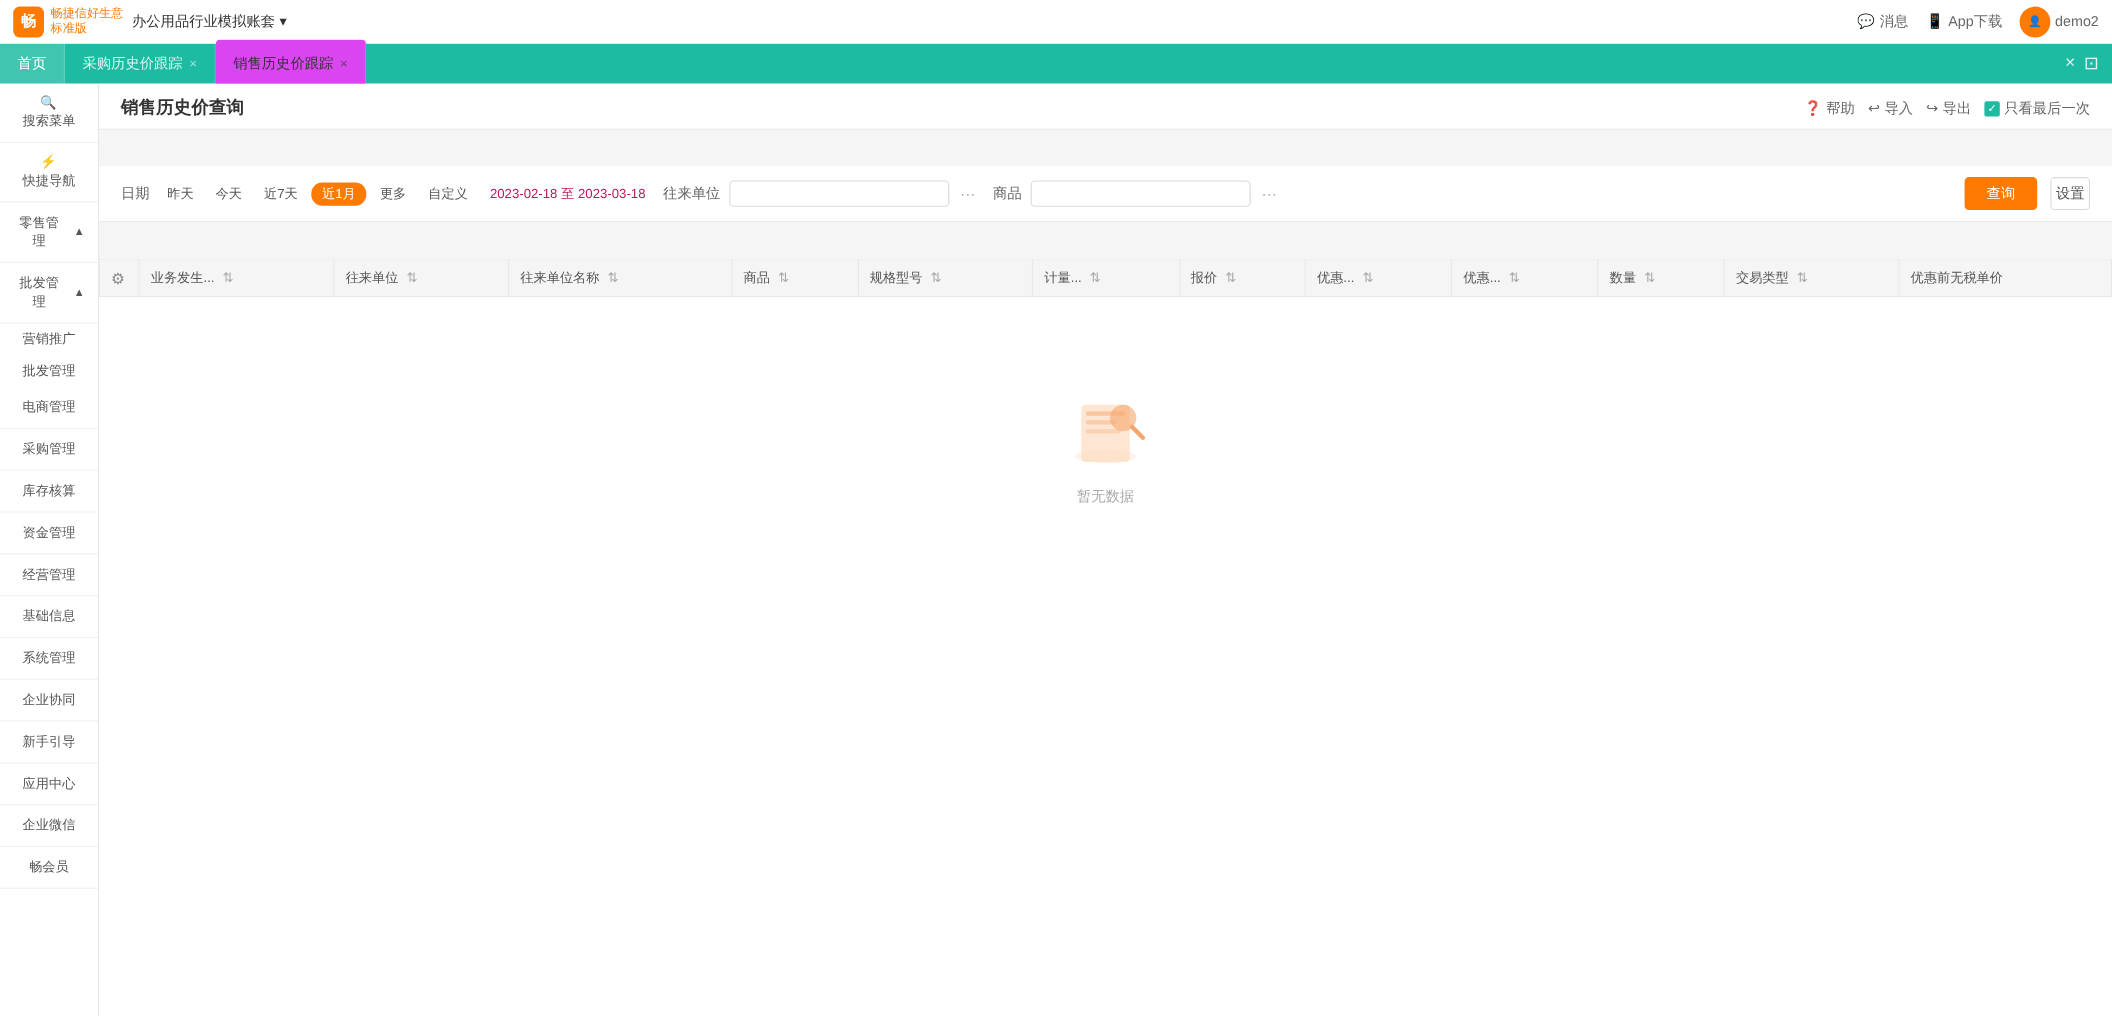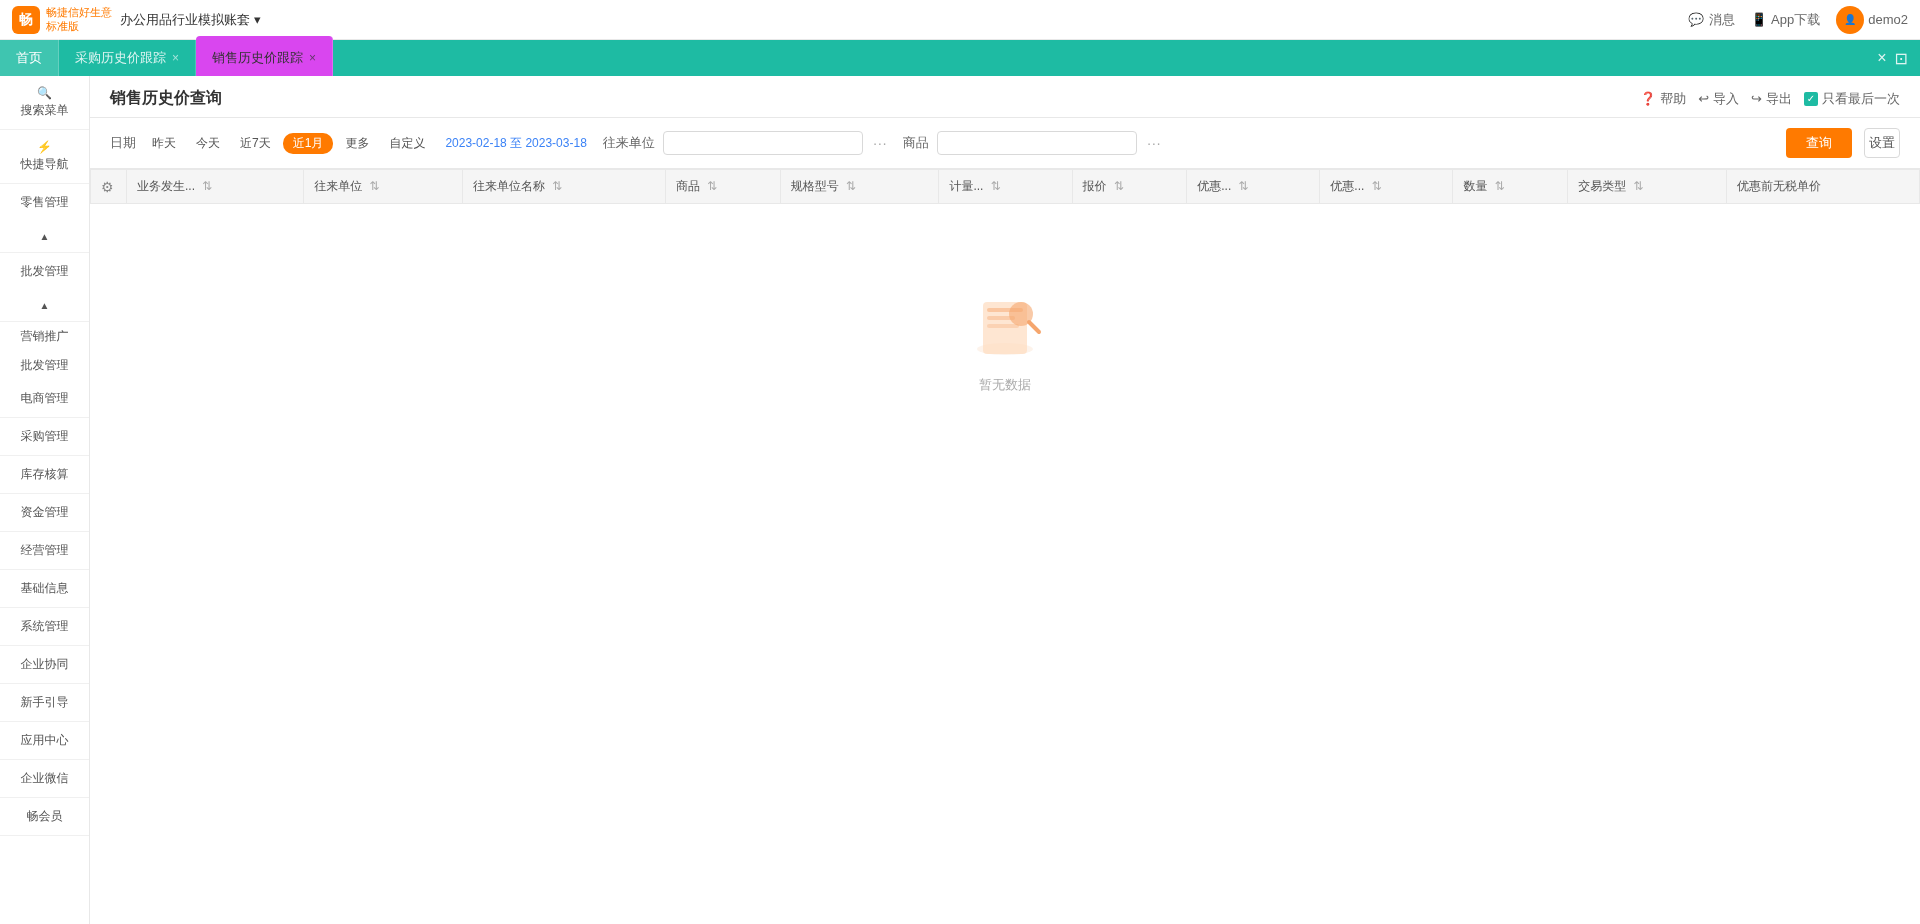--- a/index.html
+++ b/index.html
@@ -25,40 +25,40 @@
     .tab-spacer { flex: 1; }
     .tab-actions { display: flex; align-items: center; gap: 8px; padding-right: 12px; }
     .tab-action-btn { background: none; border: none; cursor: pointer; color: rgba(255,255,255,0.85); font-size: 16px; }
 
     
     .main-layout { display: flex; flex: 1; overflow: hidden; }
 
     
     .sidebar { width: 90px; background: #fff; border-right: 1px solid #e8e8e8; display: flex; flex-direction: column; flex-shrink: 0; overflow-y: auto; }
     .sidebar-item { padding: 10px 4px; text-align: center; cursor: pointer; font-size: 12px; color: #555; border-bottom: 1px solid #f0f0f0; display: flex; flex-direction: column; align-items: center; gap: 2px; }
-    .sidebar-item.with-arrow { flex-direction: column; justify-content: center; gap: 20px; padding: 10px 12px; }
+    .sidebar-item.with-arrow { flex-direction: row; justify-content: center; gap: 8px; padding: 10px 12px; }
     .sidebar-sub { padding: 6px 8px; text-align: center; cursor: pointer; font-size: 12px; color: #555; }
 
     
-    .content-area { flex: 1; background: #f5f5f5; overflow: hidden; display: flex; flex-direction: column; }
+    .content-area { flex: 1; background: #f5f5f5; overflow: hidden; display: flex; flex-direction: column; gap: 33px; }
     .page-header { background: #fff; padding: 12px 20px 8px; border-bottom: 1px solid #e8e8e8; display: flex; align-items: center; justify-content: space-between; }
     .page-title { font-size: 16px; font-weight: bold; color: #333; }
     .page-actions { display: flex; align-items: center; gap: 12px; }
     .page-action { display: flex; align-items: center; gap: 4px; cursor: pointer; color: #666; font-size: 13px; }
     .checkbox-label { display: flex; align-items: center; gap: 4px; cursor: pointer; color: #666; font-size: 13px; }
     .checkbox-teal { width: 14px; height: 14px; background: #1ebba3; border-radius: 2px; display: flex; align-items: center; justify-content: center; color: white; font-size: 10px; }
 
     
     .filter-bar { background: #fff; padding: 10px 20px; border-bottom: 1px solid #e8e8e8; display: flex; align-items: center; gap: 16px; flex-wrap: wrap; }
     .filter-group { display: flex; align-items: center; gap: 8px; }
     .filter-label { color: #666; font-size: 13px; white-space: nowrap; }
     .date-btns { display: flex; gap: 4px; align-items: center; }
     .date-btn { padding: 2px 8px; border: none; background: none; cursor: pointer; color: #555; font-size: 12px; border-radius: 3px; }
     .date-btn.active { background: #ff7a00; color: white; border-radius: 10px; padding: 2px 10px; }
-    .date-range { color: #3b82f6; font-size: 12px; margin-left: 4px; }
+    .date-range { color: #be185d; font-size: 12px; margin-left: 4px; }
     .filter-input { border: 1px solid #d9d9d9; border-radius: 4px; padding: 4px 8px; font-size: 12px; width: 220px; color: #333; outline: none; }
     .filter-dots { color: #aaa; font-size: 14px; margin-left: 2px; cursor: pointer; }
     .query-btn { background: #ff7a00; color: white; border: none; border-radius: 4px; padding: 6px 20px; cursor: pointer; font-size: 13px; }
     .settings-btn { border: 1px solid #d9d9d9; background: white; border-radius: 4px; padding: 5px 4px; cursor: pointer; font-size: 13px; color: #555; margin-left: 4px; }
 
     
     .table-container { background: #fff; flex: 1; overflow: auto; margin: 0; }
     .data-table { width: 100%; border-collapse: collapse; min-width: 1400px; }
     .data-table th { background: #f5f5f5; border: 1px solid #e8e8e8; padding: 8px 10px; font-size: 12px; color: #555; font-weight: normal; white-space: nowrap; text-align: left; }
     .data-table th .sort-icon { color: #aaa; margin-left: 4px; }

